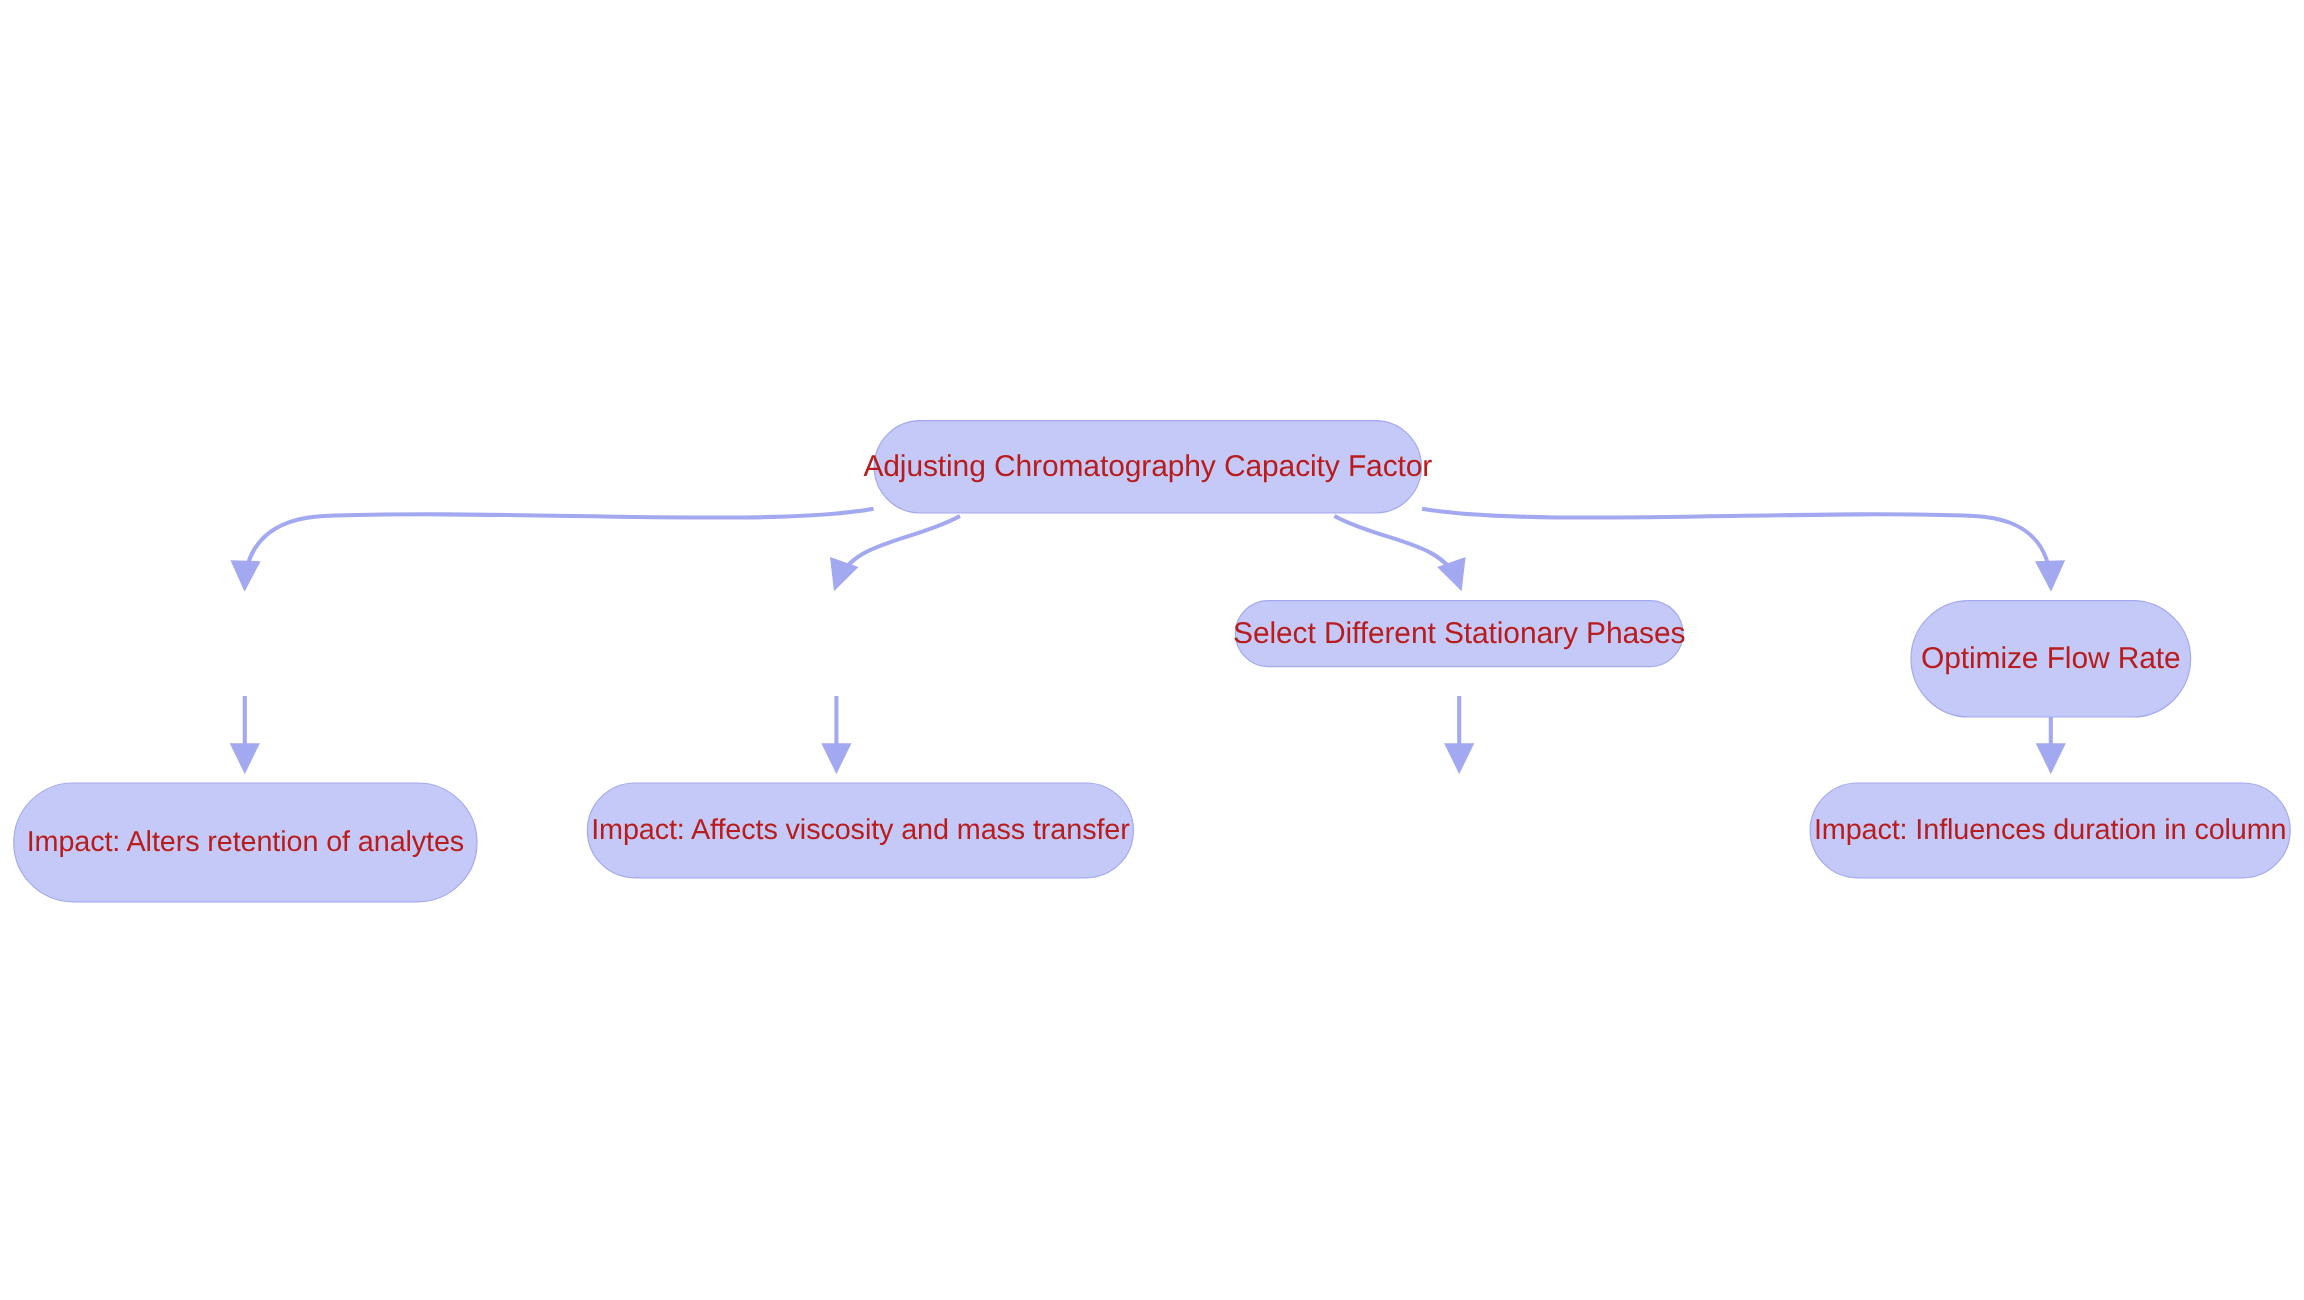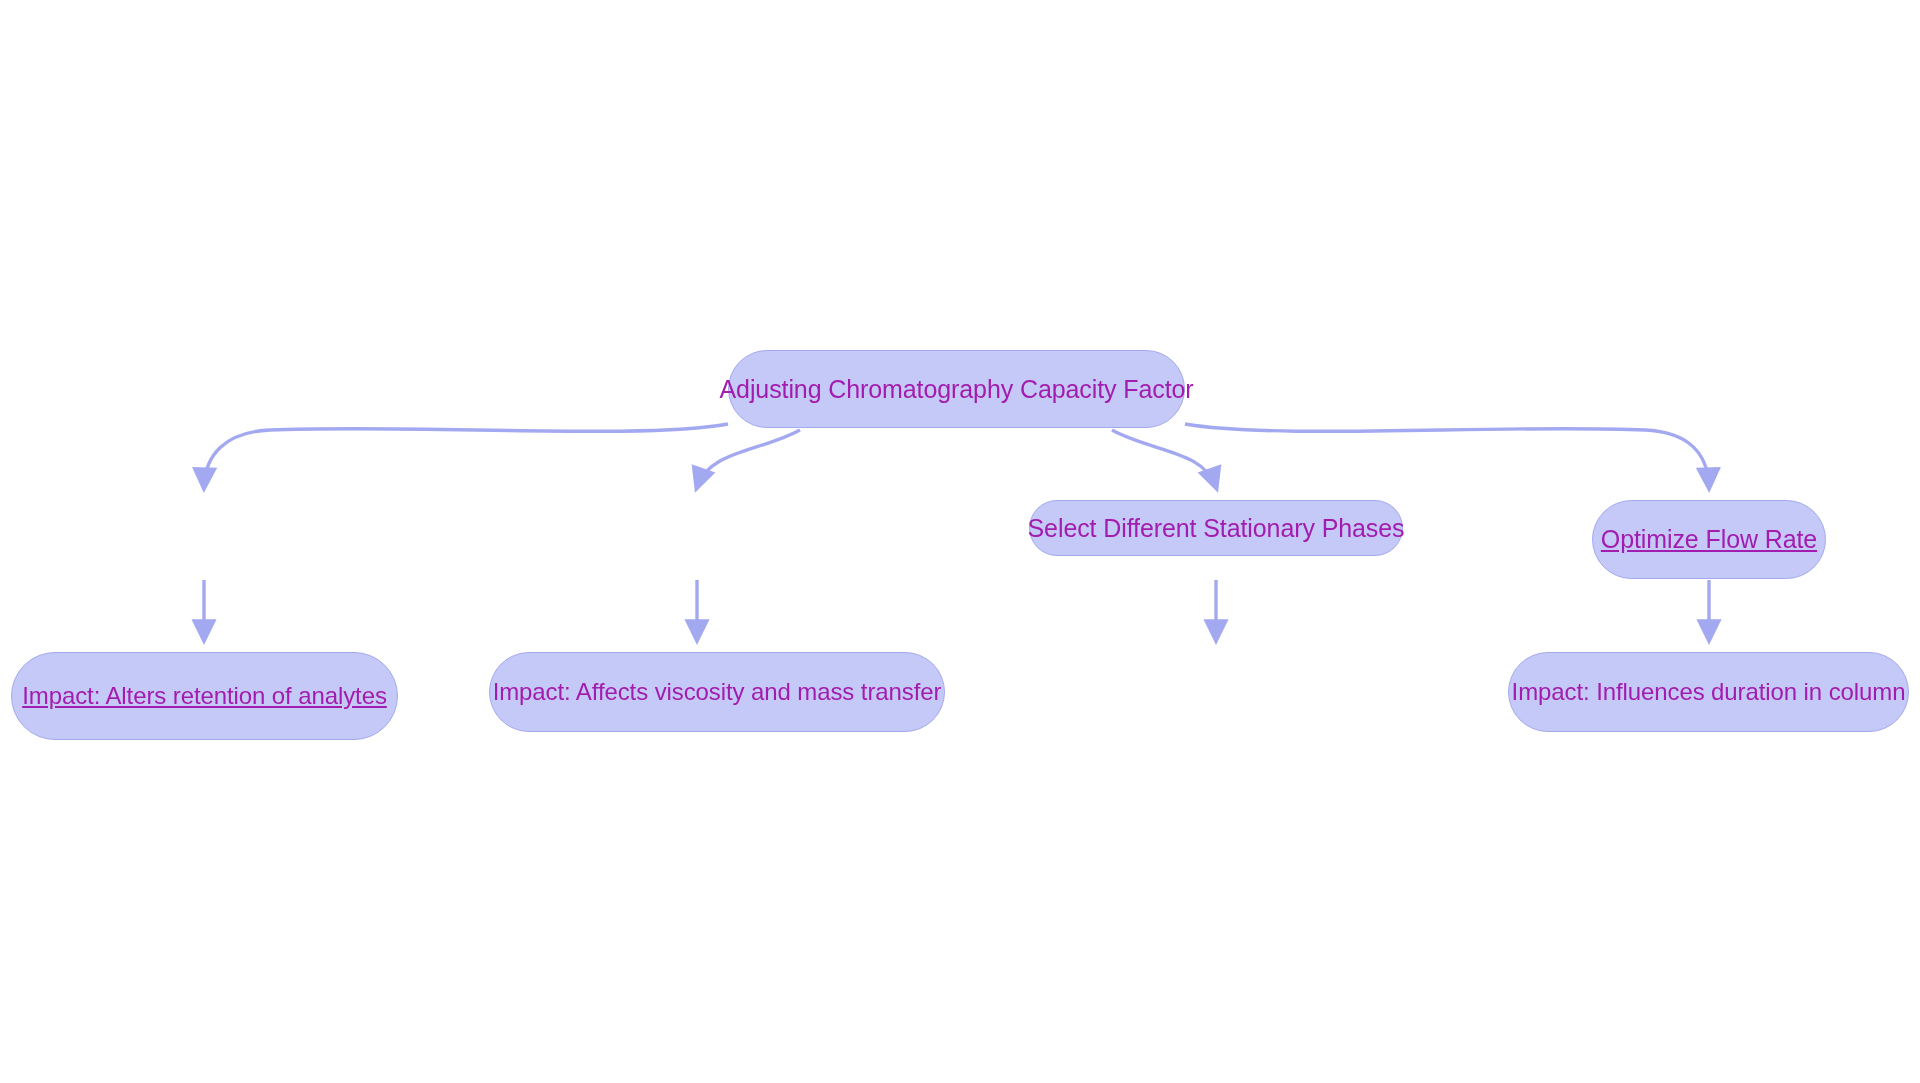--- a/index.html
+++ b/index.html
@@ -29,21 +29,21 @@
   .node {
     position: absolute;
     box-sizing: border-box;
     background: #c5c9f7;
     border: 1.6px solid #a3a9ef;
     border-radius: 999px;
     display: flex;
     align-items: center;
     justify-content: center;
     text-align: center;
-    color: #a21caf;
+    color: #b91c1c;
     font-family: "Liberation Sans", sans-serif;
     font-size: 25px;
     font-weight: 400;
     letter-spacing: -0.1px;
     white-space: nowrap;
     padding: 0 26px;
   }
   .node-root   { font-size: 25px; }
   .node-action { font-size: 25px; }
   .node-impact { font-size: 24px; }
@@ -73,22 +73,22 @@
     <path d="M 1216 580 L 1216 639" fill="none" stroke="#a3a9f0" stroke-width="3.4" marker-end="url(#arrowhead)"></path>
     <path d="M 1709 580 L 1709 639" fill="none" stroke="#a3a9f0" stroke-width="3.4" marker-end="url(#arrowhead)"></path>
   </svg>
 
   <div class="node node-root" style="left:728px; top:350px; width:457px; height:78px;">Adjusting Chromatography Capacity Factor</div>
 
 
 
   <div class="node node-action" style="left:1029px; top:500px; width:374px; height:56px;">Select Different Stationary Phases</div>
 
-  <div class="node node-action" style="left:1592px; top:500px; width:234px; height:79px;text-decoration:underline;">Optimize Flow Rate</div>
+  <div class="node node-action" style="left:1592px; top:500px; width:234px; height:98px;">Optimize Flow Rate</div>
 
-  <div class="node node-impact" style="left:11px; top:652px; width:387px; height:88px;text-decoration:underline;">Impact: Alters retention of analytes</div>
+  <div class="node node-impact" style="left:11px; top:652px; width:387px; height:100px;">Impact: Alters retention of analytes</div>
 
   <div class="node node-impact" style="left:469px; top:652px; width:456px; height:80px;margin-left:20px;">Impact: Affects viscosity and mass transfer</div>
 
 
   <div class="node node-impact" style="left:1508px; top:652px; width:401px; height:80px;">Impact: Influences duration in column</div>
 
 </div>
 
 </body></html>

